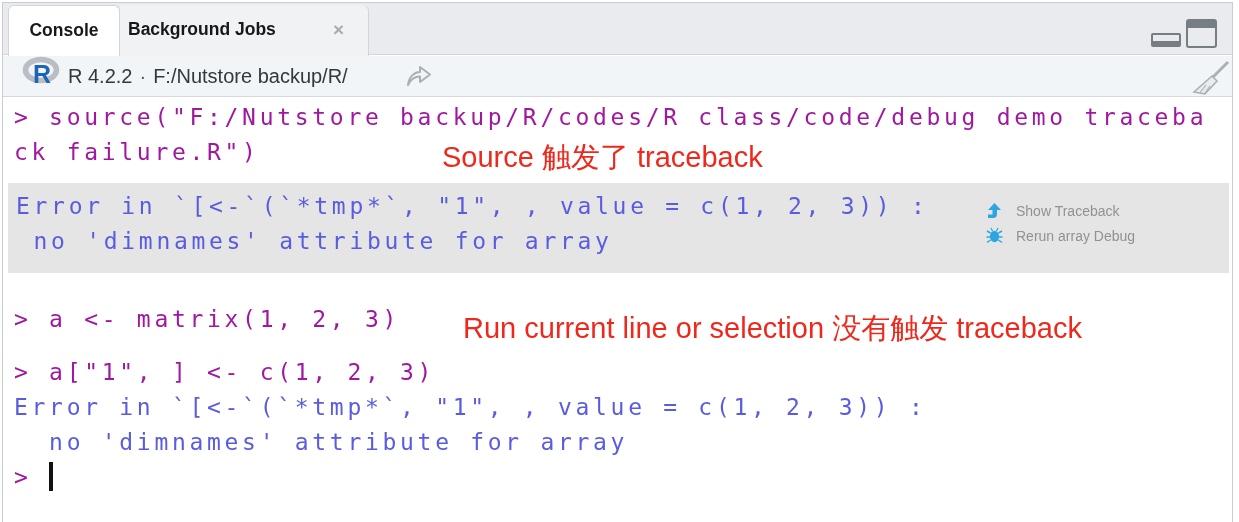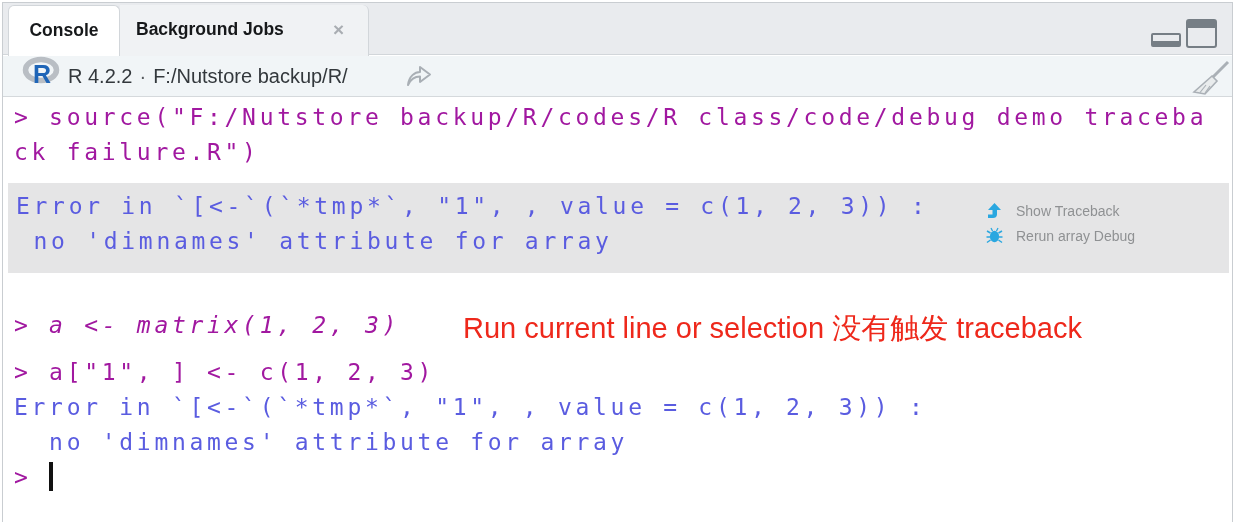--- a/index.html
+++ b/index.html
@@ -15,21 +15,21 @@
   
   #tab-strip { left: 3px; top: 3px; width: 1229px; height: 52px; background: #e9ebee;
                border-bottom: 1px solid #d2d6da; }
   .tab { position: absolute; top: 2px; height: 60px; border-radius: 6px 6px 0 0;
          font-size: 17.5px; font-weight: bold; color: #16181a; }
   #tab-console { left: 5px; width: 112px; background: #ffffff;
                  border: 1px solid #d2d6da; border-bottom: none;
                  text-align: center; line-height: 49px; }
   #tab-bgjobs  { left: 117px; width: 249px; background: #f0f2f4;
                  border-right: 1px solid #d2d6da; border-radius: 0 6px 0 0;
-                 line-height: 49px; padding-left: 16px; }
+                 line-height: 49px; padding-left: 8px; }
   #tab-bgjobs .close-x { position: absolute; left: 213px; top: 0; width: 22px;
                  color: #a9adb2; font-weight: bold; font-size: 19px; cursor: default; }
 
   
   #btn-minimize { left: 1151px; top: 33px; width: 30px; height: 14px;
                   border: 2px solid #767e85; border-bottom: 6px solid #767e85; border-radius: 2px;
                   background: transparent; }
   #btn-maximize { left: 1186px; top: 19px; width: 31px; height: 29px;
                   border: 2px solid #767e85; border-top: 9px solid #767e85; border-radius: 3px;
                   background: transparent; }
@@ -58,21 +58,21 @@
   #error-box { position: absolute; left: 5px; top: 86px; width: 1221px; height: 90px;
                background: #e5e5e6; }
   #error-box .mono { position: absolute; left: 8px; }
   #box-line1 { top: 6px; }
   #box-line2 { top: 41px; }
   #box-actions { position: absolute; left: 978px; top: 15px; }
   .action-row { display: flex; align-items: center; height: 25px; cursor: pointer; }
   .action-row svg { flex: 0 0 auto; }
   .action-label { margin-left: 13px; font-size: 14px; color: #8f9193; }
 
-  #cmd2 { top: 211px; font-style: italic; }
+  #cmd2 { top: 205px; }
   #cmd3 { top: 258px; }
   #err2-l1 { top: 293px; }
   #err2-l2 { top: 328px; }
   #prompt-line { top: 363px; }
   #caret { display: inline-block; width: 3.5px; height: 29px; background: #111;
            vertical-align: -6px; }
 
   .annotation { position: absolute; color: #ee281b; font-size: 29px;
                 font-family: "Liberation Sans", sans-serif; white-space: pre; }
   #annotation-1 { left: 439px; top: 41px; }
@@ -112,20 +112,21 @@
     <path d="M22 17 L27 22 L15 35 L4 33 Z" fill="#e9eced" stroke="#aab0b6" stroke-width="1.6"></path>
     <line x1="10" y1="33.5" x2="16" y2="26" stroke="#aab0b6" stroke-width="1.2"></line>
     <line x1="15" y1="34" x2="20" y2="27" stroke="#aab0b6" stroke-width="1.2"></line>
   </svg>
 </div>
 
 <div class="abs" id="console-body">
   <div class="mono cline input-line" id="cmd1-l1">&gt; source("F:/Nutstore backup/R/codes/R class/code/debug demo traceba</div>
   <div class="mono cline input-line" id="cmd1-l2">ck failure.R")</div>
 
+  <div class="annotation" id="annotation-1">Source 触发了 traceback</div>
 
   <div id="error-box">
     <div class="mono error-line" id="box-line1">Error in `[&lt;-`(`*tmp*`, "1", , value = c(1, 2, 3)) :</div>
     <div class="mono error-line" id="box-line2"> no 'dimnames' attribute for array</div>
     <div id="box-actions">
       <div class="action-row">
         <svg width="17" height="17" viewBox="0 0 17 17">
           <path d="M8.5 1 L15 8 L11 8 L11 12.5 C11 15 9.2 16 7 16 L2 16 L2 12.5 L6.5 12.5 L6.5 8 L2 8 Z" fill="#2aa7e0"></path>
         </svg>
         <span class="action-label">Show Traceback</span>

